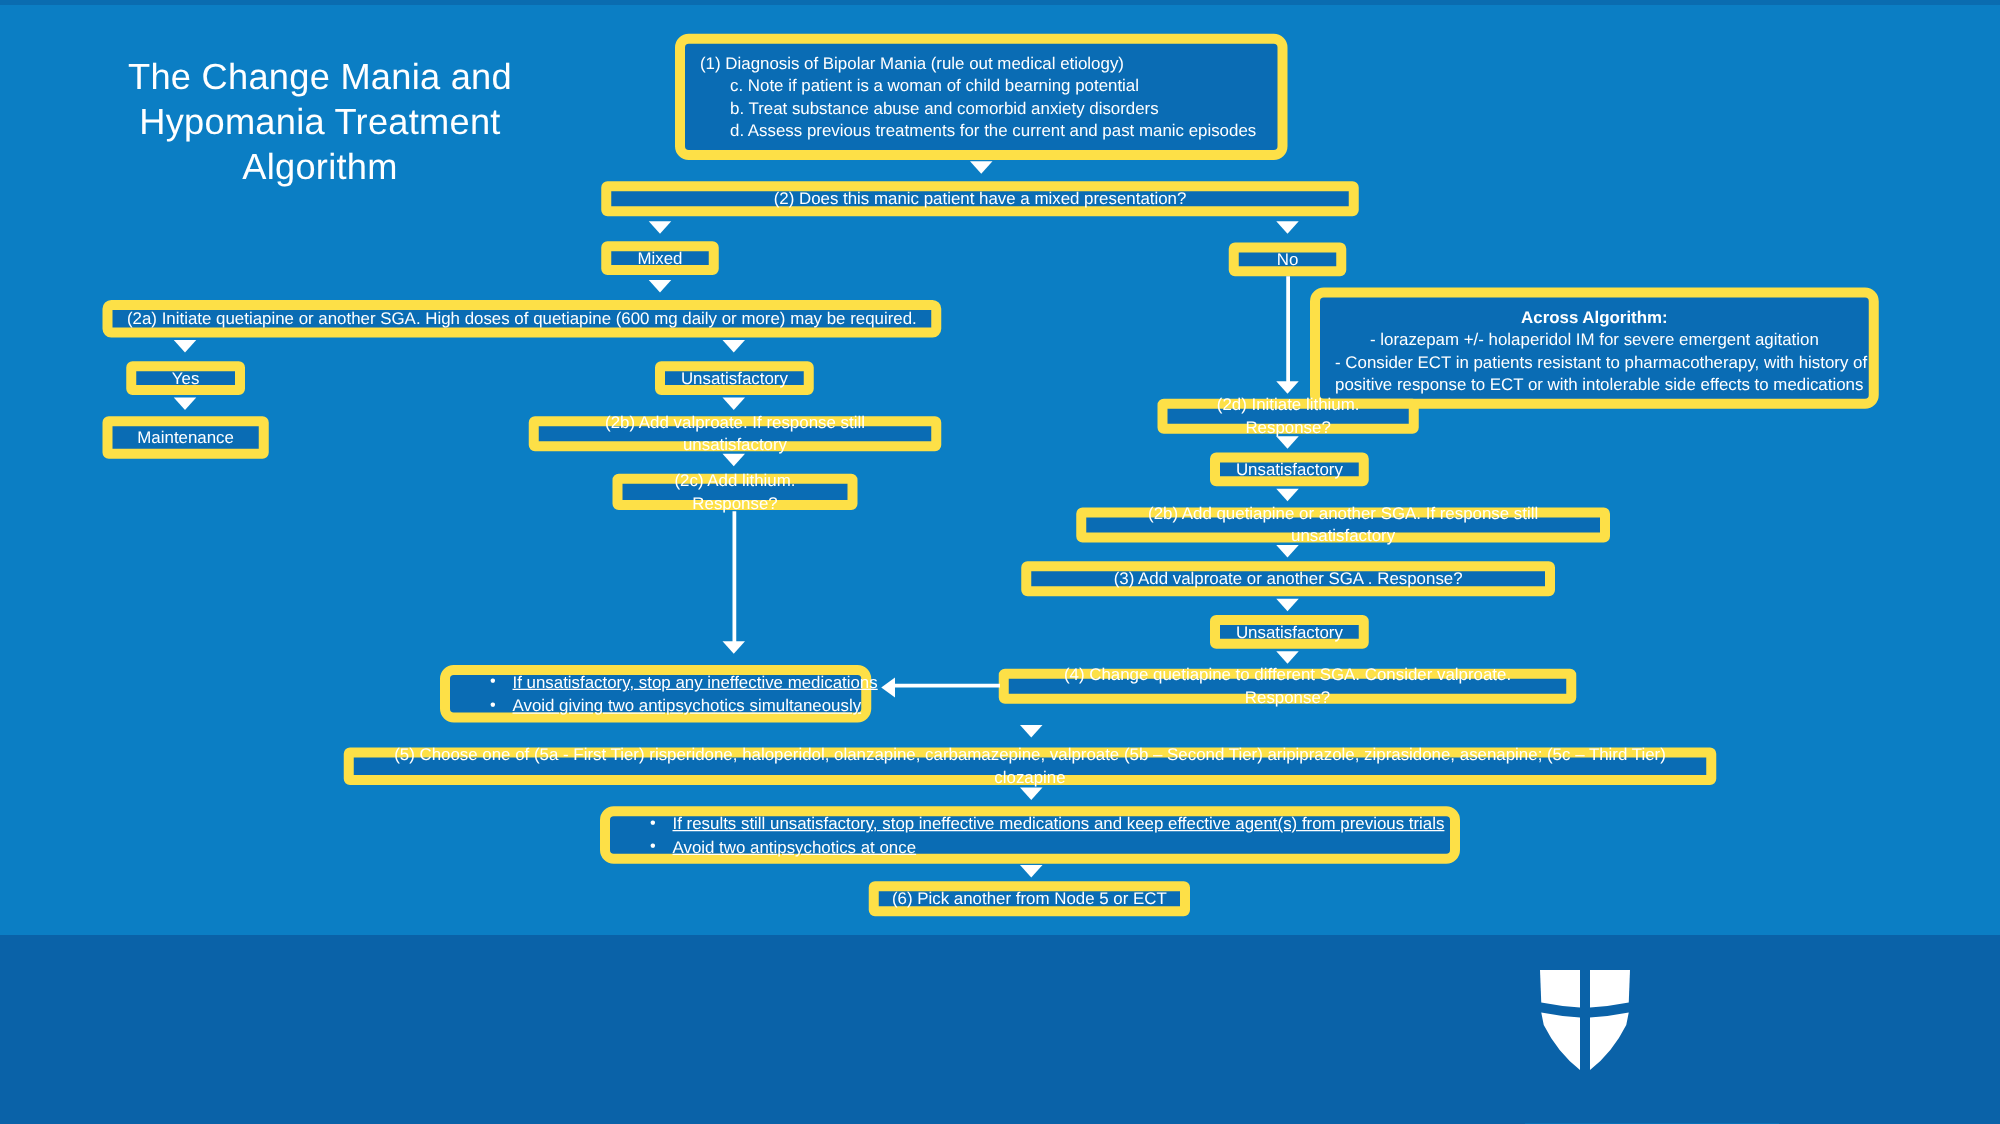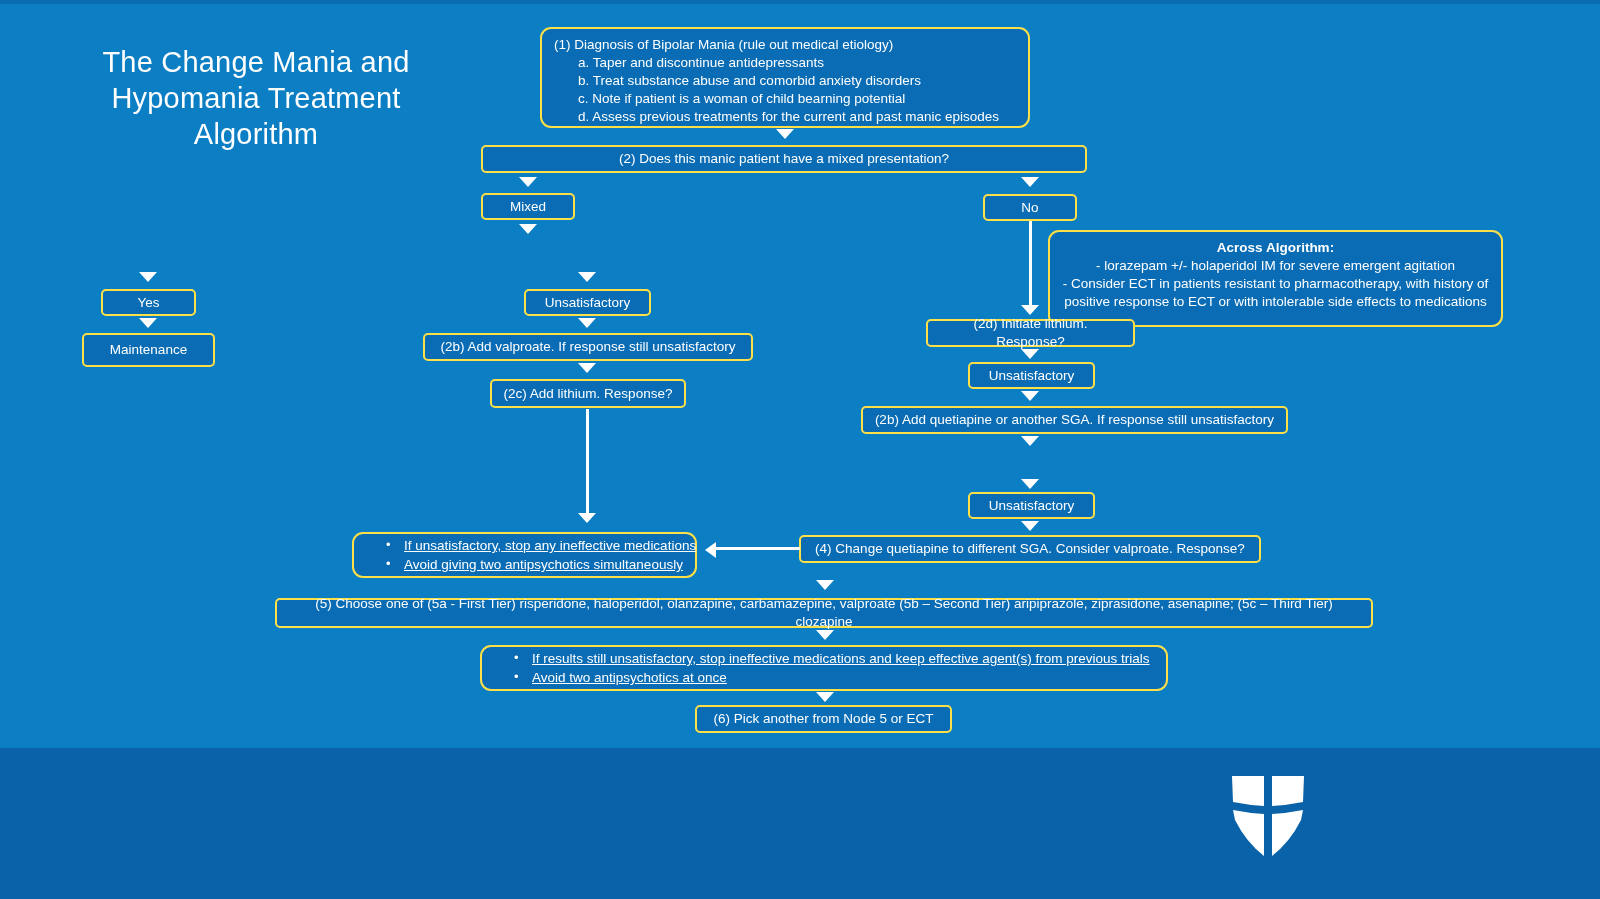--- a/index.html
+++ b/index.html
@@ -39,21 +39,21 @@
     line-height: 36px;
     font-weight: 400;
     color: #ffffff;
     letter-spacing: 0.2px;
   }
   
   .box {
     position: absolute;
     box-sizing: border-box;
     background: #0a6cb4;
-    border: 2px solid #fde047;
+    border: 8px solid #fde047;
     border-radius: 7px;
     color: #ffffff;
     font-size: 13.5px;
     line-height: 18px;
     display: flex;
     align-items: center;
     justify-content: center;
     text-align: center;
     padding: 3px 10px;
   }
@@ -137,23 +137,22 @@
   <div class="footer"></div>
 
   <div id="title">
     <span class="bline" style="white-space:normal">The Change Mania and</span>
     <span class="bline" style="white-space:normal">Hypomania Treatment</span>
     <span class="bline" style="white-space:normal">Algorithm</span>
   </div>
 
   <div class="box block big-radius" style="left:540px; top:27px; width:490px; height:101px;">
     <span class="bline">(1) Diagnosis of Bipolar Mania (rule out medical etiology)</span>
-    <span class="bline indent">a. Taper and discontinue antidepressants</span>
+    <span class="bline indent">c. Note if patient is a woman of child bearning potential</span>
     <span class="bline indent">b. Treat substance abuse and comorbid anxiety disorders</span>
-    <span class="bline indent">c. Note if patient is a woman of child bearning potential</span>
     <span class="bline indent">d. Assess previous treatments for the current and past manic episodes</span>
   </div>
 
   <div class="arr-down" style="left:776px; top:129px;"></div>
 
   <div class="box pillbox" style="left:481px; top:145px; width:606px; height:28px;">
     <span>(2) Does this manic patient have a mixed presentation?</span>
   </div>
 
   <div class="arr-down" style="left:519px; top:177px;"></div>
@@ -162,20 +161,23 @@
   <div class="box pillbox" style="left:481px; top:193px; width:94px; height:27px;">
     <span>Mixed</span>
   </div>
 
   <div class="box pillbox" style="left:983px; top:194px; width:94px; height:27px;">
     <span>No</span>
   </div>
 
   <div class="arr-down" style="left:519px; top:224px;"></div>
 
+  <div class="box" style="left:82px; top:240px; width:671px; height:30px;">
+    <span>(2a) Initiate quetiapine or another SGA. High doses of quetiapine (600 mg daily or more) may be required.</span>
+  </div>
 
   <div class="arr-down" style="left:139px; top:272px;"></div>
   <div class="arr-down" style="left:578px; top:272px;"></div>
 
   <div class="box pillbox" style="left:101px; top:289px; width:95px; height:27px;">
     <span>Yes</span>
   </div>
   <div class="arr-down" style="left:139px; top:318px;"></div>
 
   <div class="box pillbox" style="left:82px; top:333px; width:133px; height:34px;">
@@ -217,20 +219,23 @@
   <div class="box pillbox" style="left:968px; top:362px; width:127px; height:27px;">
     <span>Unsatisfactory</span>
   </div>
   <div class="arr-down" style="left:1021px; top:391px;"></div>
 
   <div class="box pillbox" style="left:817px; top:406px; width:427px; height:28px;margin-left:44px;">
     <span>(2b) Add quetiapine or another SGA. If response still unsatisfactory</span>
   </div>
   <div class="arr-down" style="left:1021px; top:436px;"></div>
 
+  <div class="box pillbox" style="left:817px; top:449px; width:427px; height:28px;">
+    <span>(3) Add valproate or another SGA . Response?</span>
+  </div>
   <div class="arr-down" style="left:1021px; top:479px;"></div>
 
   <div class="box pillbox" style="left:968px; top:492px; width:127px; height:27px;">
     <span>Unsatisfactory</span>
   </div>
   <div class="arr-down" style="left:1021px; top:521px;"></div>
 
   <div class="box pillbox" style="left:799px; top:535px; width:462px; height:28px;">
     <span>(4) Change quetiapine to different SGA. Consider valproate. Response?</span>
   </div>

